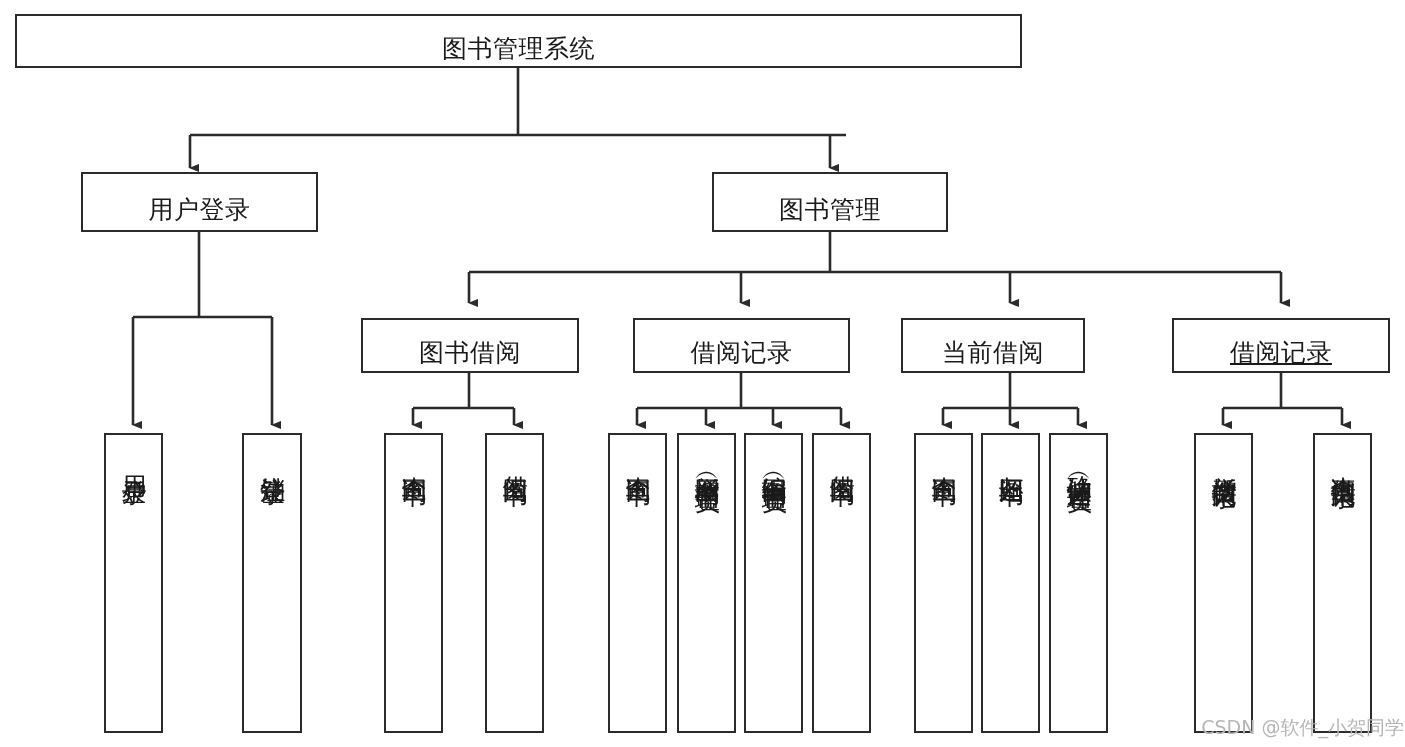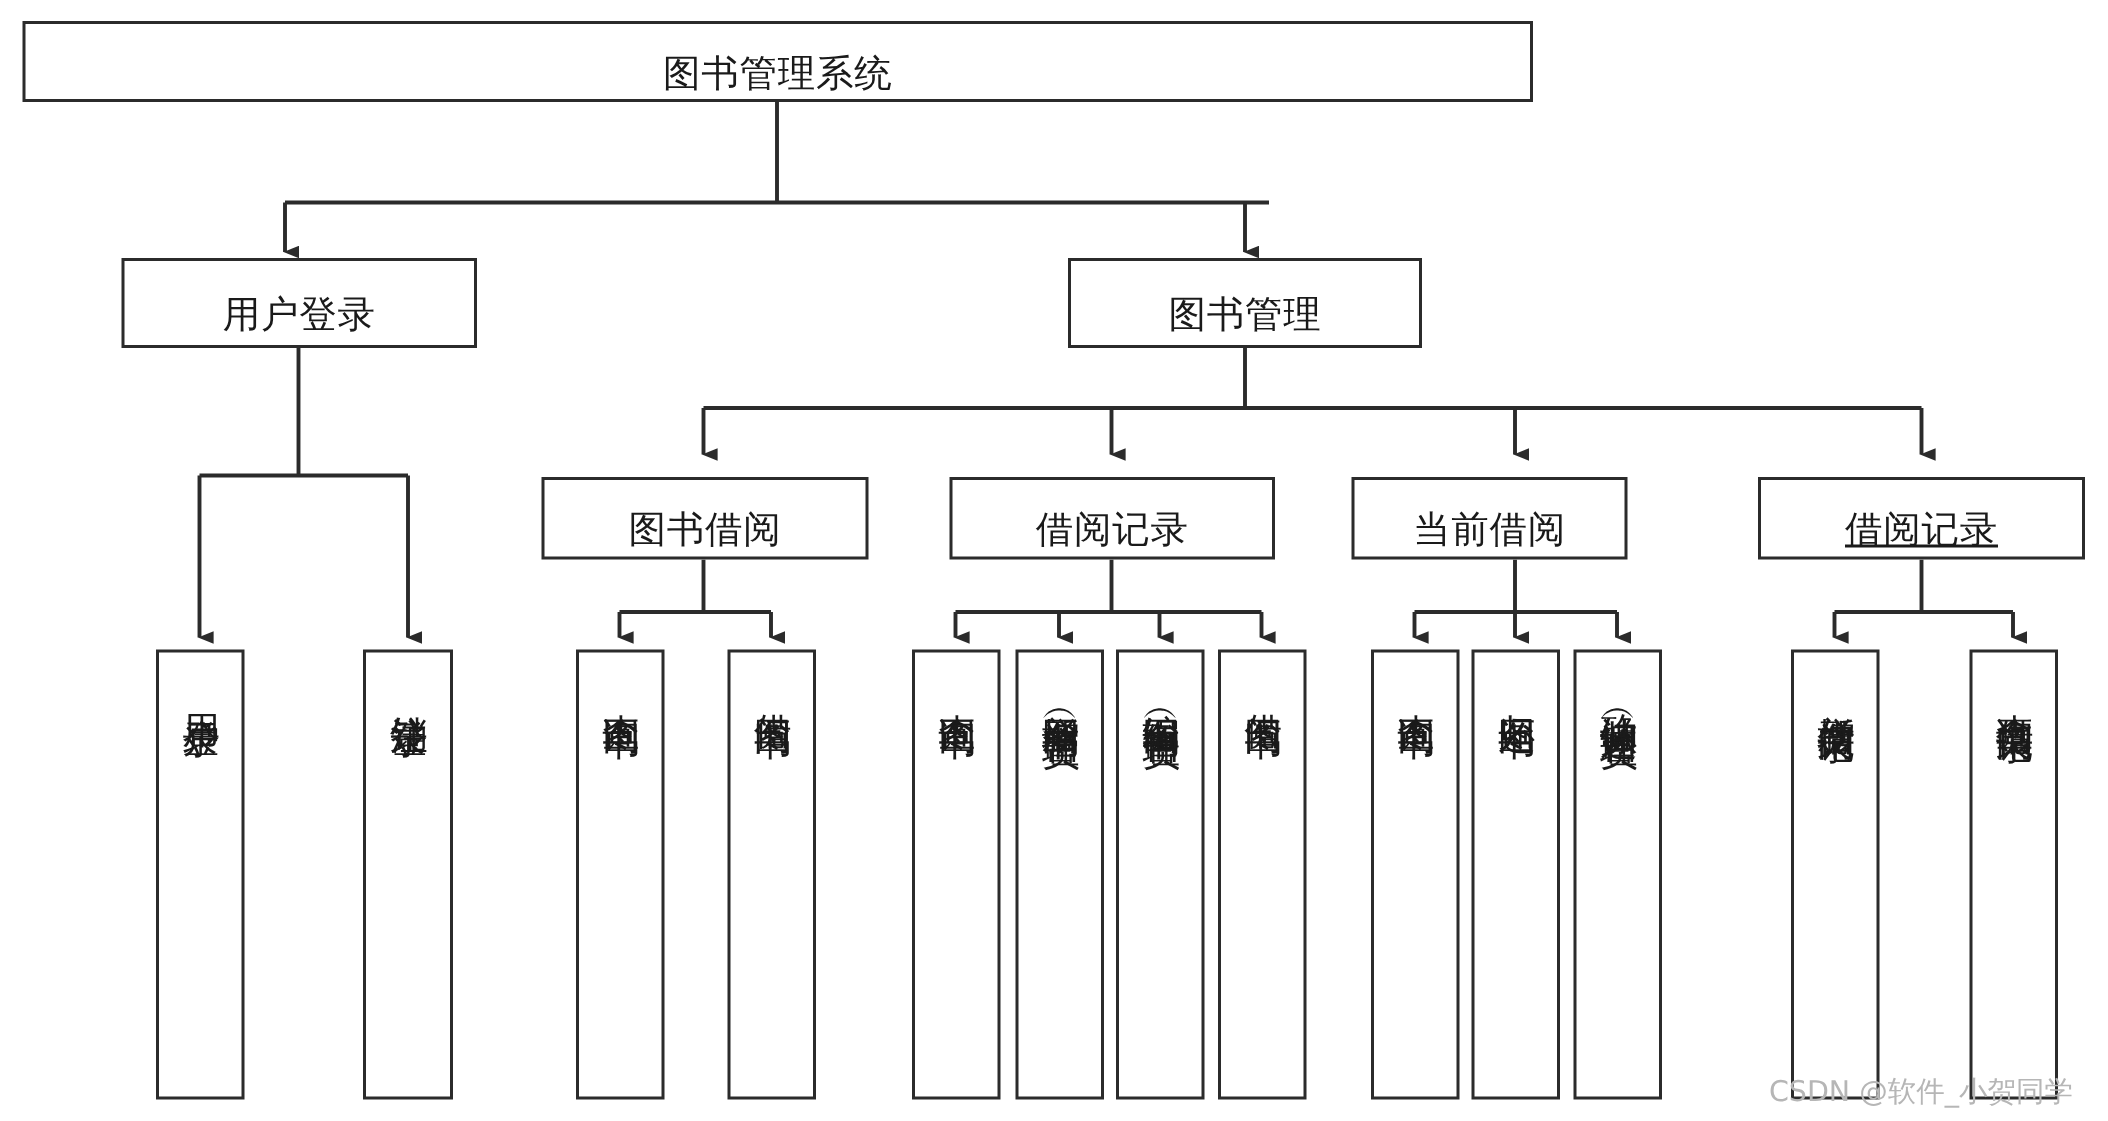--- a/index.html
+++ b/index.html
@@ -62,21 +62,21 @@
     writing-mode: vertical-rl;
     text-orientation: upright;
     font-size: 25px;
     line-height: 1.05;
     letter-spacing: 2px;
     white-space: nowrap;
     height: auto;
   }
   .watermark {
     position: absolute;
-    right: 23px;
+    right: 1px;
     bottom: 6px;
     font-size: 19px;
     color: #b6b6b6;
     z-index: 5;
     white-space: nowrap;
     font-family: "DejaVu Sans", "Liberation Sans", sans-serif;
   }
 </style>
 </head>
 <body>

